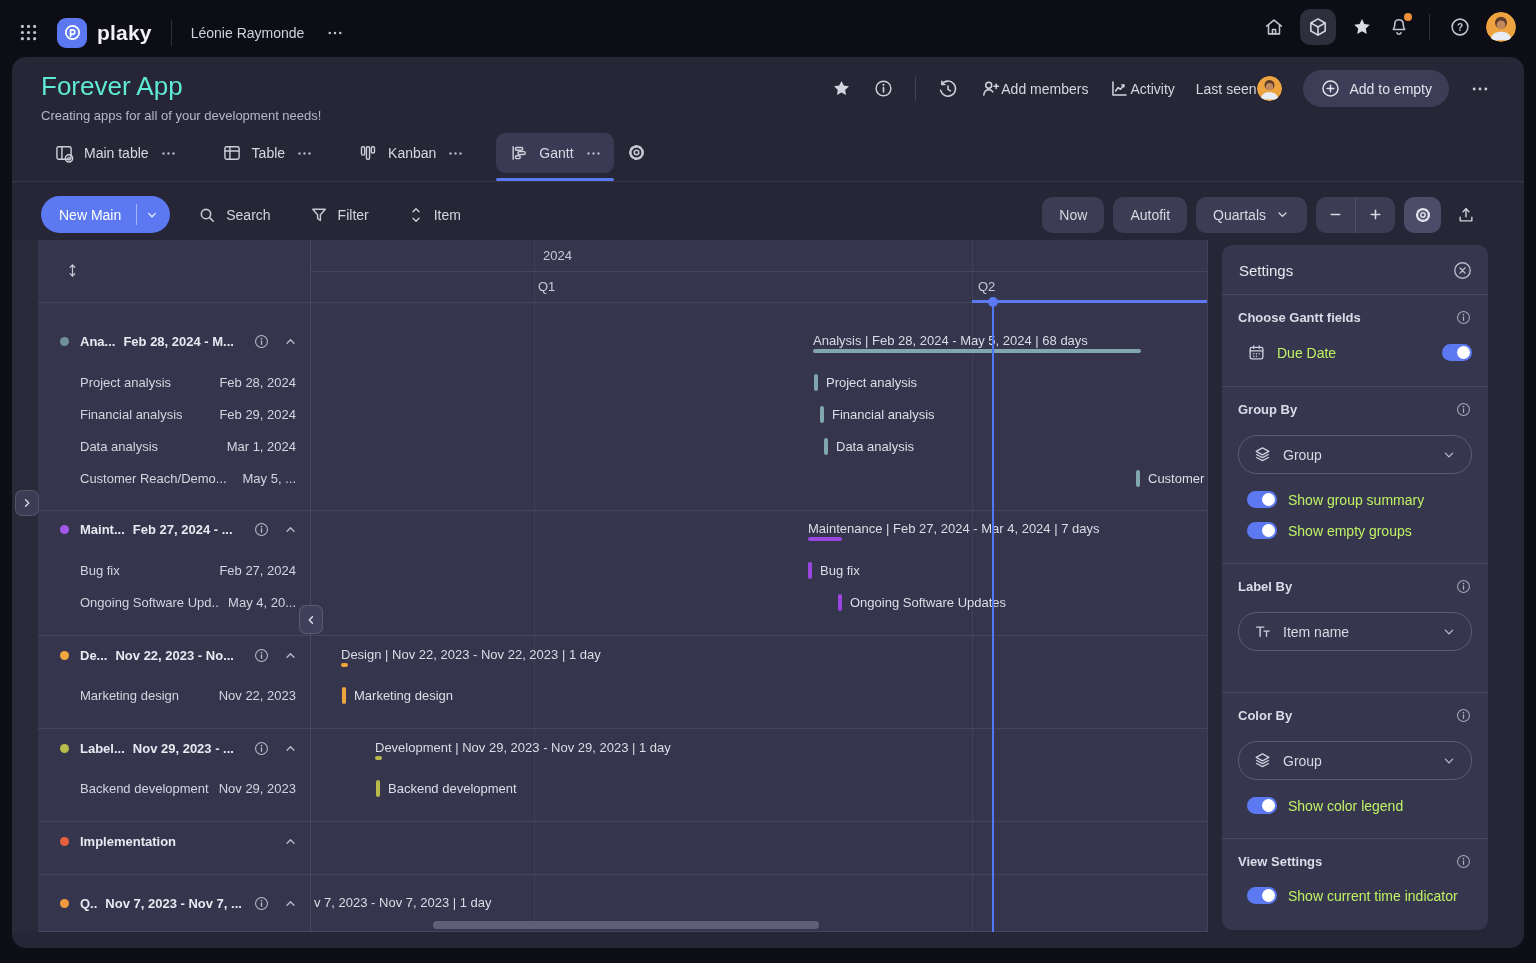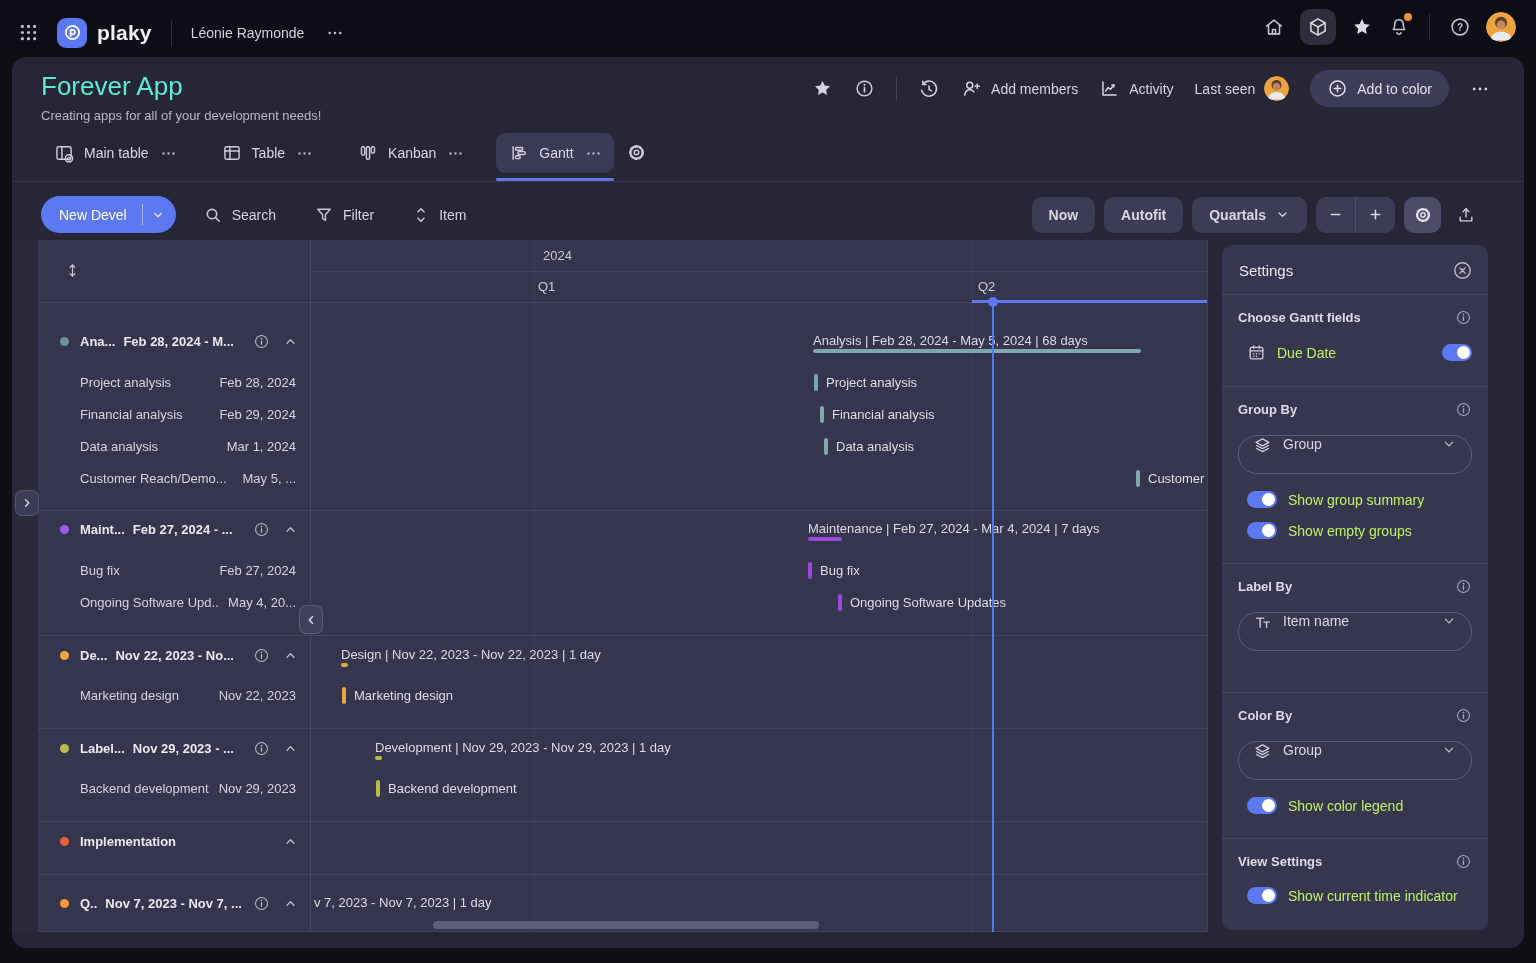--- a/index.html
+++ b/index.html
@@ -25,21 +25,21 @@
   .bell-wrap{position:relative;}
   .bell-dot{position:absolute;top:-3px;right:-2px;width:8px;height:8px;border-radius:50%;background:#ef8f3c;}
   .avatar{width:30px;height:30px;border-radius:50%;overflow:hidden;cursor:pointer;}
   .avatar.sm{width:25px;height:25px;}
 
   
   .board{position:absolute;left:12px;top:57px;width:1512px;height:891px;background:#262637;border-radius:14px;overflow:hidden;}
   .b-title{position:absolute;left:29px;top:14px;font-size:26px;font-weight:500;color:#5eead4;}
   .b-sub{position:absolute;left:29px;top:51px;font-size:13px;color:#b6b7c6;}
   .b-actions{position:absolute;right:34px;top:13px;height:37px;display:flex;align-items:center;gap:21px;color:#cfcfdb;}
-  .b-act{display:flex;align-items:center;gap:9px;font-size:14px;color:#d6d6e1;cursor:pointer;white-space:nowrap;}
+  .b-act{display:flex;align-items:center;font-size:14px;color:#d6d6e1;cursor:pointer;white-space:nowrap;}
   .b-divider{width:1px;height:24px;background:rgba(255,255,255,.13);}
   .add-board{display:flex;align-items:center;gap:9px;background:#3d3d57;border-radius:19px;height:37px;padding:0 17px;font-size:14px;color:#e2e2ec;cursor:pointer;}
 
   
   .tabs-row{position:absolute;left:0;right:0;top:75px;height:49px;border-bottom:1px solid rgba(255,255,255,.07);display:flex;align-items:flex-start;padding-left:29px;}
   .tab{position:relative;height:40px;margin-top:1px;border-radius:9px;display:flex;align-items:center;gap:10px;padding:0 13px;font-size:14px;color:#d8d8e3;cursor:pointer;}
   .tab .tic{color:#cfcfda;}
   .tab-dots{color:#b4b4c2;margin-left:2px;cursor:pointer;}
   .tab.active{background:#3a3a54;}
   .tab.active::after{content:"";position:absolute;left:0;right:0;top:45px;height:3px;background:#5c79f2;border-radius:2px;}
@@ -50,21 +50,21 @@
   .gtoolbar{position:absolute;left:29px;right:42px;top:139px;height:37px;display:flex;align-items:center;}
   .new-item{display:flex;align-items:center;height:37px;background:#5c79f2;border-radius:19px;color:#fff;cursor:pointer;}
   .ni-label{padding:0 15px 0 18px;font-size:14px;}
   .ni-div{width:1px;height:21px;background:rgba(255,255,255,.45);}
   .ni-caret{padding:0 11px 0 8px;color:#e8ecff;}
   .tool{display:flex;align-items:center;gap:9px;font-size:14px;color:#d4d4e0;cursor:pointer;}
   .tool-ic{color:#c9c9d6;}
   .tb-spacer{width:27px;}
   .tb-spacer.lg{width:38px;}
   .right-tools{margin-left:auto;display:flex;align-items:center;gap:9px;}
-  .pillbtn{height:36px;border-radius:10px;background:#3c3c55;display:flex;align-items:center;justify-content:center;padding:0 17px;font-size:14px;color:#d8d8e3;cursor:pointer;gap:9px;font-weight:bold;}
+  .pillbtn{height:36px;border-radius:10px;background:#3c3c55;display:flex;align-items:center;justify-content:center;padding:0 17px;font-size:14px;color:#d8d8e3;cursor:pointer;gap:9px;}
   .zoom-group{height:36px;border-radius:10px;background:#3c3c55;display:flex;align-items:center;cursor:pointer;}
   .zoom-half{width:39px;height:36px;display:flex;align-items:center;justify-content:center;color:#d8d8e3;}
   .zoom-div{width:1px;height:36px;background:rgba(255,255,255,.10);}
   .gear-pill{width:37px;height:36px;border-radius:10px;background:#4c4c69;display:flex;align-items:center;justify-content:center;color:#e0e0ea;cursor:pointer;}
   .export-btn{width:32px;display:flex;align-items:center;justify-content:center;color:#cfcfdc;cursor:pointer;}
 
   
   .left-strip{position:absolute;left:0;top:183px;width:26px;height:692px;background:#29293a;}
   .expand-btn{position:absolute;left:3px;top:433px;width:22px;height:24px;border-radius:7px;background:#3c3c55;border:1px solid rgba(255,255,255,.12);display:flex;align-items:center;justify-content:center;color:#d8d8e3;cursor:pointer;z-index:6;}
   .grid-zone{position:absolute;left:26px;top:183px;width:1169px;height:692px;background:#35354d;border-right:1px solid rgba(255,255,255,.06);}
@@ -103,21 +103,21 @@
   .s-titlerow{display:flex;align-items:center;padding:15px 15px 13px 17px;}
   .s-title-main{font-size:15px;font-weight:500;color:#e8e8f0;}
   .s-close{margin-left:auto;color:#b8b8c8;cursor:pointer;}
   .s-div{height:1px;background:rgba(255,255,255,.09);}
   .s-sec{padding:14px 16px 24px 16px;}
   .s-head{display:flex;align-items:center;margin-bottom:17px;}
   .s-htext{font-size:13px;font-weight:700;color:#dcdce8;}
   .s-head .iw{margin-left:auto;color:#a9a9bb;}
   .s-field{display:flex;align-items:center;gap:11px;padding-left:9px;color:#cfcfdc;margin-top:4px;}
   .s-lab{font-size:14px;color:#bef264;}
-  .s-drop{height:37px;border:1px solid #5c5c78;border-radius:19px;display:flex;align-items:flex-start;gap:11px;padding:0 14px;color:#cfcfdc;cursor:pointer;margin-bottom:17px;}
+  .s-drop{height:37px;border:1px solid #5c5c78;border-radius:19px;display:flex;align-items:center;gap:11px;padding:0 14px;color:#cfcfdc;cursor:pointer;margin-bottom:17px;}
   .s-val{font-size:14px;color:#d8d8e3;}
   .s-drop .chev{margin-left:auto;color:#b9b9c8;}
   .s-tog{display:flex;align-items:center;gap:11px;padding-left:9px;margin-top:14px;}
   .switch{width:30px;height:17px;border-radius:9px;background:#565670;position:relative;display:inline-block;flex:0 0 auto;cursor:pointer;}
   .switch.on{background:#5c79f2;}
   .knob{position:absolute;top:2px;left:2px;width:13px;height:13px;border-radius:50%;background:#fff;}
   .switch.on .knob{left:auto;right:2px;}
   .sw-right{margin-left:auto;}
 </style>
 </head>
@@ -257,21 +257,21 @@
               <path d="M3.5 22.5 c.8 -5 4 -6.8 8.5 -6.8 s7.7 1.8 8.5 6.8 Z" fill="#e8edf5"></path>
             </svg>
         </span>
       </span>
       <span class="add-board">
         <svg class="sic" viewBox="0 0 24 24" width="21" height="21">
             <circle cx="12" cy="12" r="8.6"></circle>
             <path d="M12 8.2 v7.6"></path>
             <path d="M8.2 12 h7.6"></path>
           </svg>
-        <span>Add to color</span>
+        <span>Add to empty</span>
       </span>
       <span class="iw">
         <svg class="sic" viewBox="0 0 24 24" width="20" height="20">
             <circle class="fil" cx="5" cy="12" r="1.7"></circle>
             <circle class="fil" cx="12" cy="12" r="1.7"></circle>
             <circle class="fil" cx="19" cy="12" r="1.7"></circle>
           </svg>
       </span>
     </div>
 
@@ -351,21 +351,21 @@
       <span class="view-gear">
         <svg class="sic" viewBox="0 0 24 24" width="21" height="21">
             <circle cx="12" cy="12" r="7" style="stroke-width:3;stroke-dasharray:2.7 2.3"></circle>
             <circle cx="12" cy="12" r="2.6" style="stroke-width:1.8"></circle>
           </svg>
       </span>
     </div>
 
     <div class="gtoolbar">
       <div class="new-item">
-        <span class="ni-label">New Devel</span>
+        <span class="ni-label">New Main</span>
         <span class="ni-div"></span>
         <span class="ni-caret">
           <svg class="sic" viewBox="0 0 24 24" width="14" height="14">
               <path d="M6.5 9.5 L12 15 L17.5 9.5" style="stroke-width:2.2"></path>
             </svg>
         </span>
       </div>
       <span class="tb-spacer"></span>
       <span class="tool">
         <span class="tool-ic">

